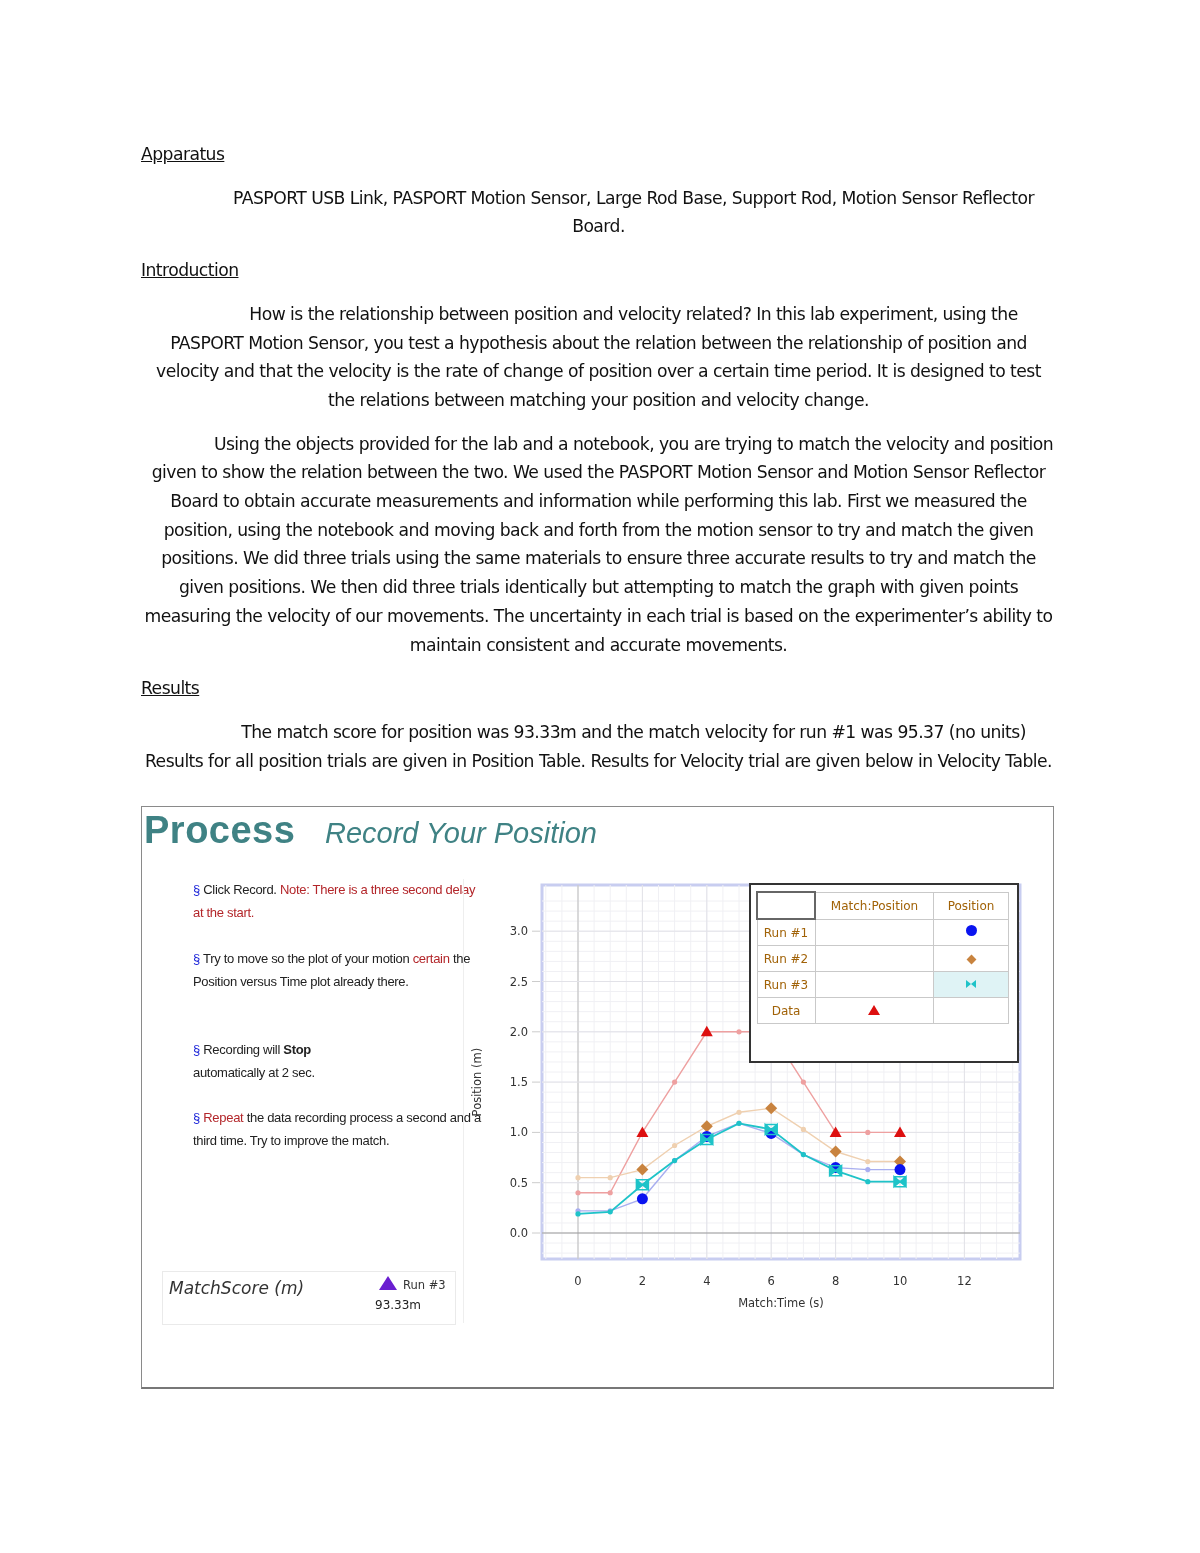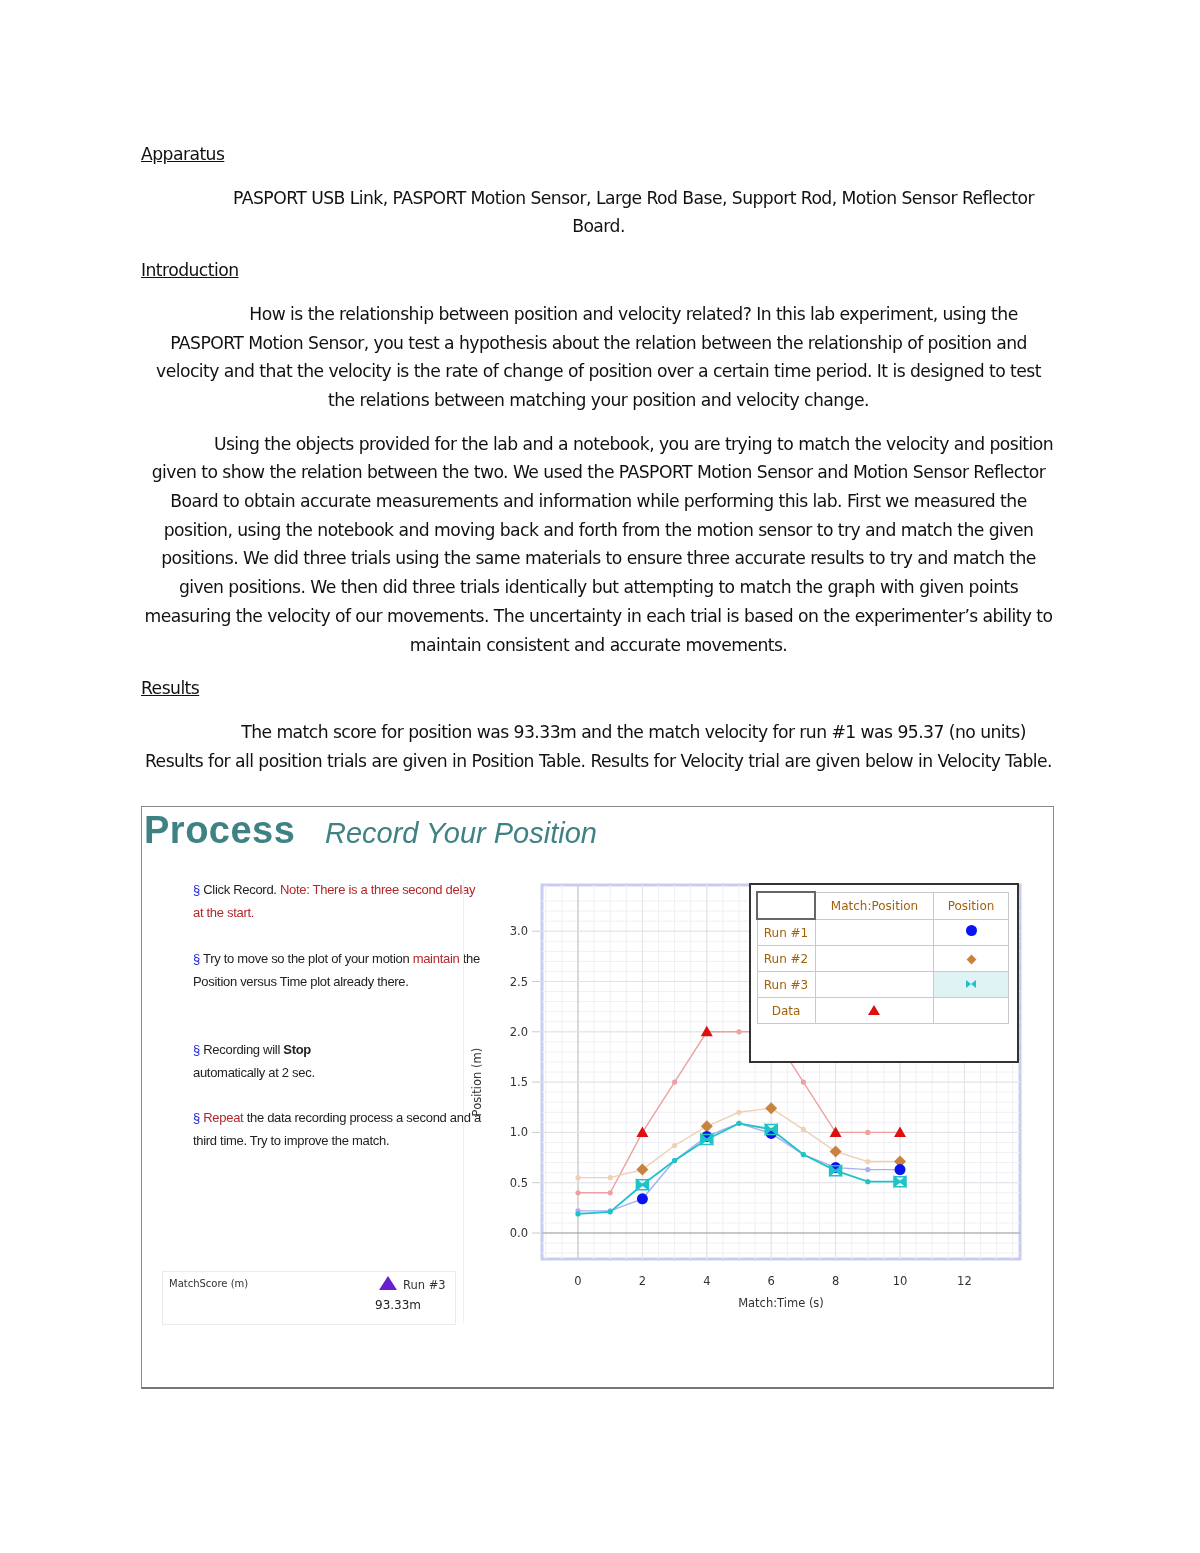--- a/index.html
+++ b/index.html
@@ -16,21 +16,21 @@
   .fig-title { position: absolute; left: 2px; top: 2px; font-family: "Liberation Sans", sans-serif;
                font-weight: bold; font-size: 38px; color: #3f8284; letter-spacing: 0.5px; }
   .fig-sub { position: absolute; left: 183px; top: 10px; font-family: "Liberation Sans", sans-serif;
              font-style: italic; font-size: 29px; color: #3f8284; }
   .instr { position: absolute; left: 31px; width: 290px; font-family: "Liberation Sans", sans-serif;
            font-size: 13px; line-height: 23px; color: #222; letter-spacing: -0.3px; margin-left: 20px; }
   .sect { color: #1a23d8; }
   .red { color: #b3262a; }
   .matchbox { position: absolute; left: 20px; top: 464px; width: 292px; height: 52px;
               border: 1px solid #eaeaea; font-family: "DejaVu Sans", sans-serif; }
-  .ms-label { position: absolute; left: 6px; top: 6px; font-size: 10px; color: #333; }
+  .ms-label { position: absolute; left: 6px; top: 6px; font-size: 17px; color: #333; font-style: italic; }
   .ms-run { position: absolute; left: 240px; top: 6px; font-size: 11.5px; color: #333; }
   .ms-tri { position: absolute; left: 216px; top: 4px; width: 0; height: 0;
             border-left: 9px solid transparent; border-right: 9px solid transparent;
             border-bottom: 14px solid #6a1ed0; }
   .ms-val { position: absolute; left: 212px; top: 26px; font-size: 12px; color: #222; white-space: nowrap; }
   .chart-panel { position: absolute; left: 321px; top: 72px; width: 562px; height: 444px;
                  border-left: 1px solid #eee; }
   svg text { font-family: "DejaVu Sans", sans-serif; }
   .legend { position: absolute; left: 607px; top: 76px; width: 270px; height: 180px;
             border: 2px solid #333; background: #fff; box-sizing: border-box;
@@ -60,21 +60,21 @@
 </div>
 
 <div class="figure">
   <div class="fig-title">Process</div>
   <div class="fig-sub">Record Your Position</div>
 
   <div class="instr" style="top:71px;">
     <span class="sect">§</span><span> Click Record.  </span><span class="red">Note:  There is a three second delay at the start.</span>
   </div>
   <div class="instr" style="top:140px;">
-    <span class="sect">§</span><span> Try to move so the plot of your motion </span><span class="red">maintain</span><span> the Position versus Time plot already there.</span>
+    <span class="sect">§</span><span> Try to move so the plot of your motion </span><span class="red">certain</span><span> the Position versus Time plot already there.</span>
   </div>
   <div class="instr" style="top:231px;">
     <span class="sect">§</span><span> Recording will </span><b>Stop</b><br><span> automatically at 2 sec.</span>
   </div>
   <div class="instr" style="top:299px;">
     <span class="sect">§</span><span> </span><span class="red">Repeat</span><span> the data recording process a second and a third time. Try to improve the match.</span>
   </div>
 
   <div class="matchbox">
     <span class="ms-label">MatchScore (m)</span>

